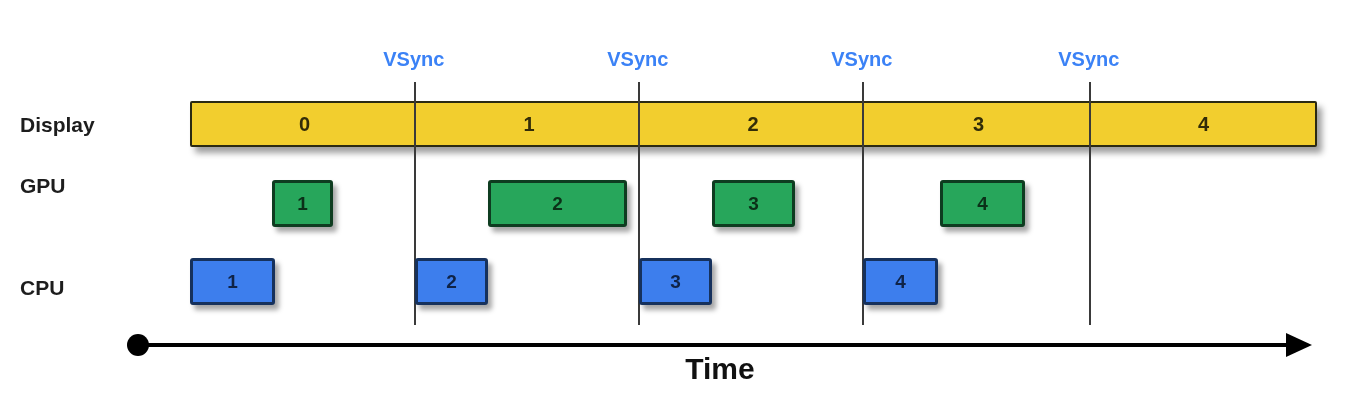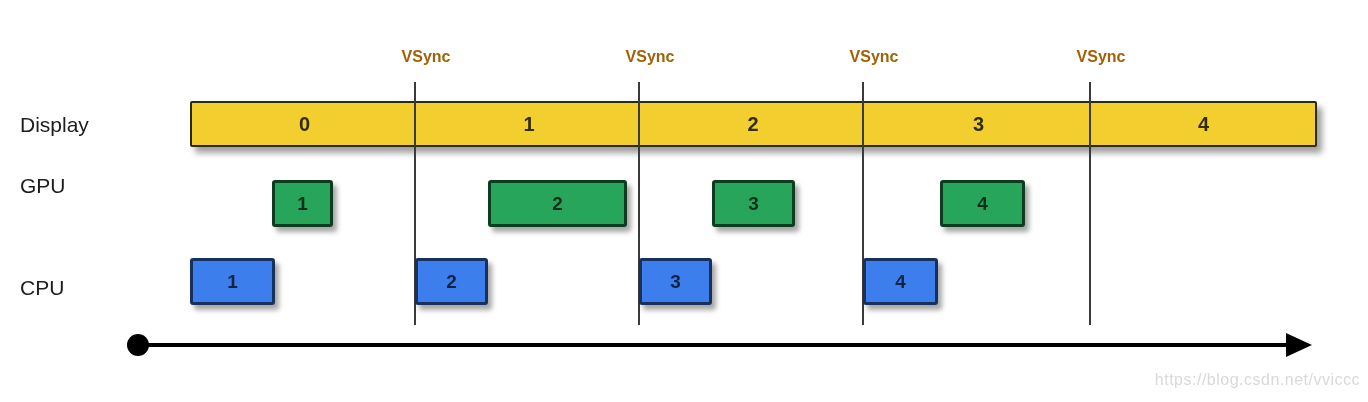--- a/index.html
+++ b/index.html
@@ -7,33 +7,33 @@
     position:relative;
     width:1368px;height:402px;
     background:#ffffff;
     overflow:hidden;
     font-family:"Liberation Sans","DejaVu Sans",sans-serif;
   }
   
   .vsync-label{
     position:absolute;
     transform:translateX(-52%);
-    font-size:16px;font-weight:700;color:#a16207;
-    top:48px;white-space:nowrap;margin-left:12px;
+    font-size:20px;font-weight:700;color:#3b82f6;
+    top:48px;white-space:nowrap;
   }
   .vsync-line{
     position:absolute;
     top:82px;height:243px;width:2px;
     background:#3a3a3a;
     z-index:2;
   }
   
   .row-label{
     position:absolute;left:20px;
-    font-size:21px;font-weight:400;color:#1d1d1d;
+    font-size:21px;font-weight:700;color:#1d1d1d;
   }
   
   .display-bar{
     position:absolute;left:190px;top:101px;
     width:1127px;height:46px;
     background:#f2ce2e;
     border:2px solid #2b2a12;
     border-radius:2px;
     box-shadow:5px 6px 6px rgba(0,0,0,0.38);
     display:flex;
@@ -130,16 +130,16 @@
   <div class="task-box gpu-box" style="left:940px;width:85px">4</div>
 
   <div class="task-box cpu-box" style="left:190px;width:85px">1</div>
   <div class="task-box cpu-box" style="left:415px;width:73px">2</div>
   <div class="task-box cpu-box" style="left:639px;width:73px">3</div>
   <div class="task-box cpu-box" style="left:863px;width:75px">4</div>
 
   <div class="time-dot"></div>
   <div class="time-line"></div>
   <div class="time-arrowhead"></div>
+  <div class="time-label">Time</div>
 
-  <div class="watermark">https://blog.csdn.net/vviccc</div>
 
 </div>
 
 </body></html>

